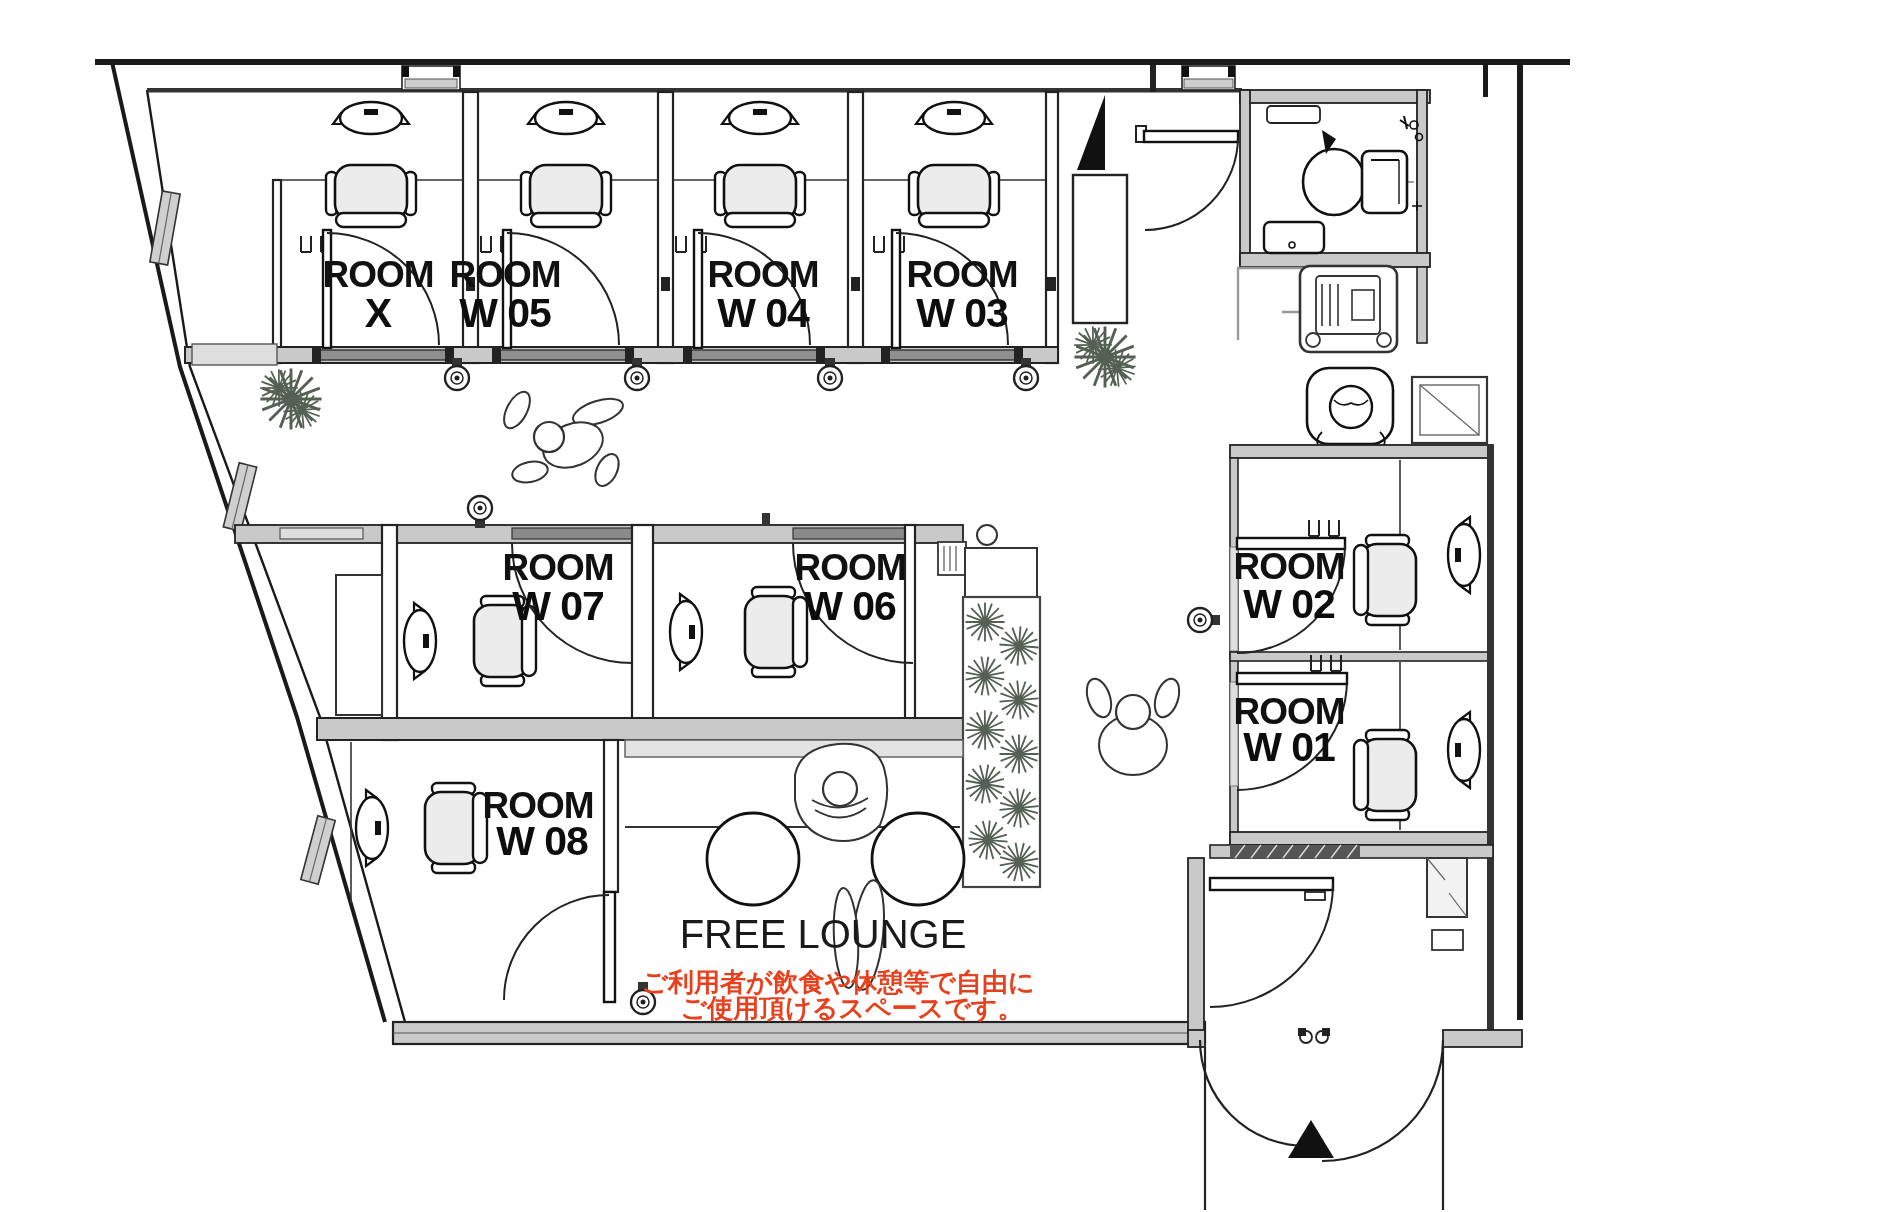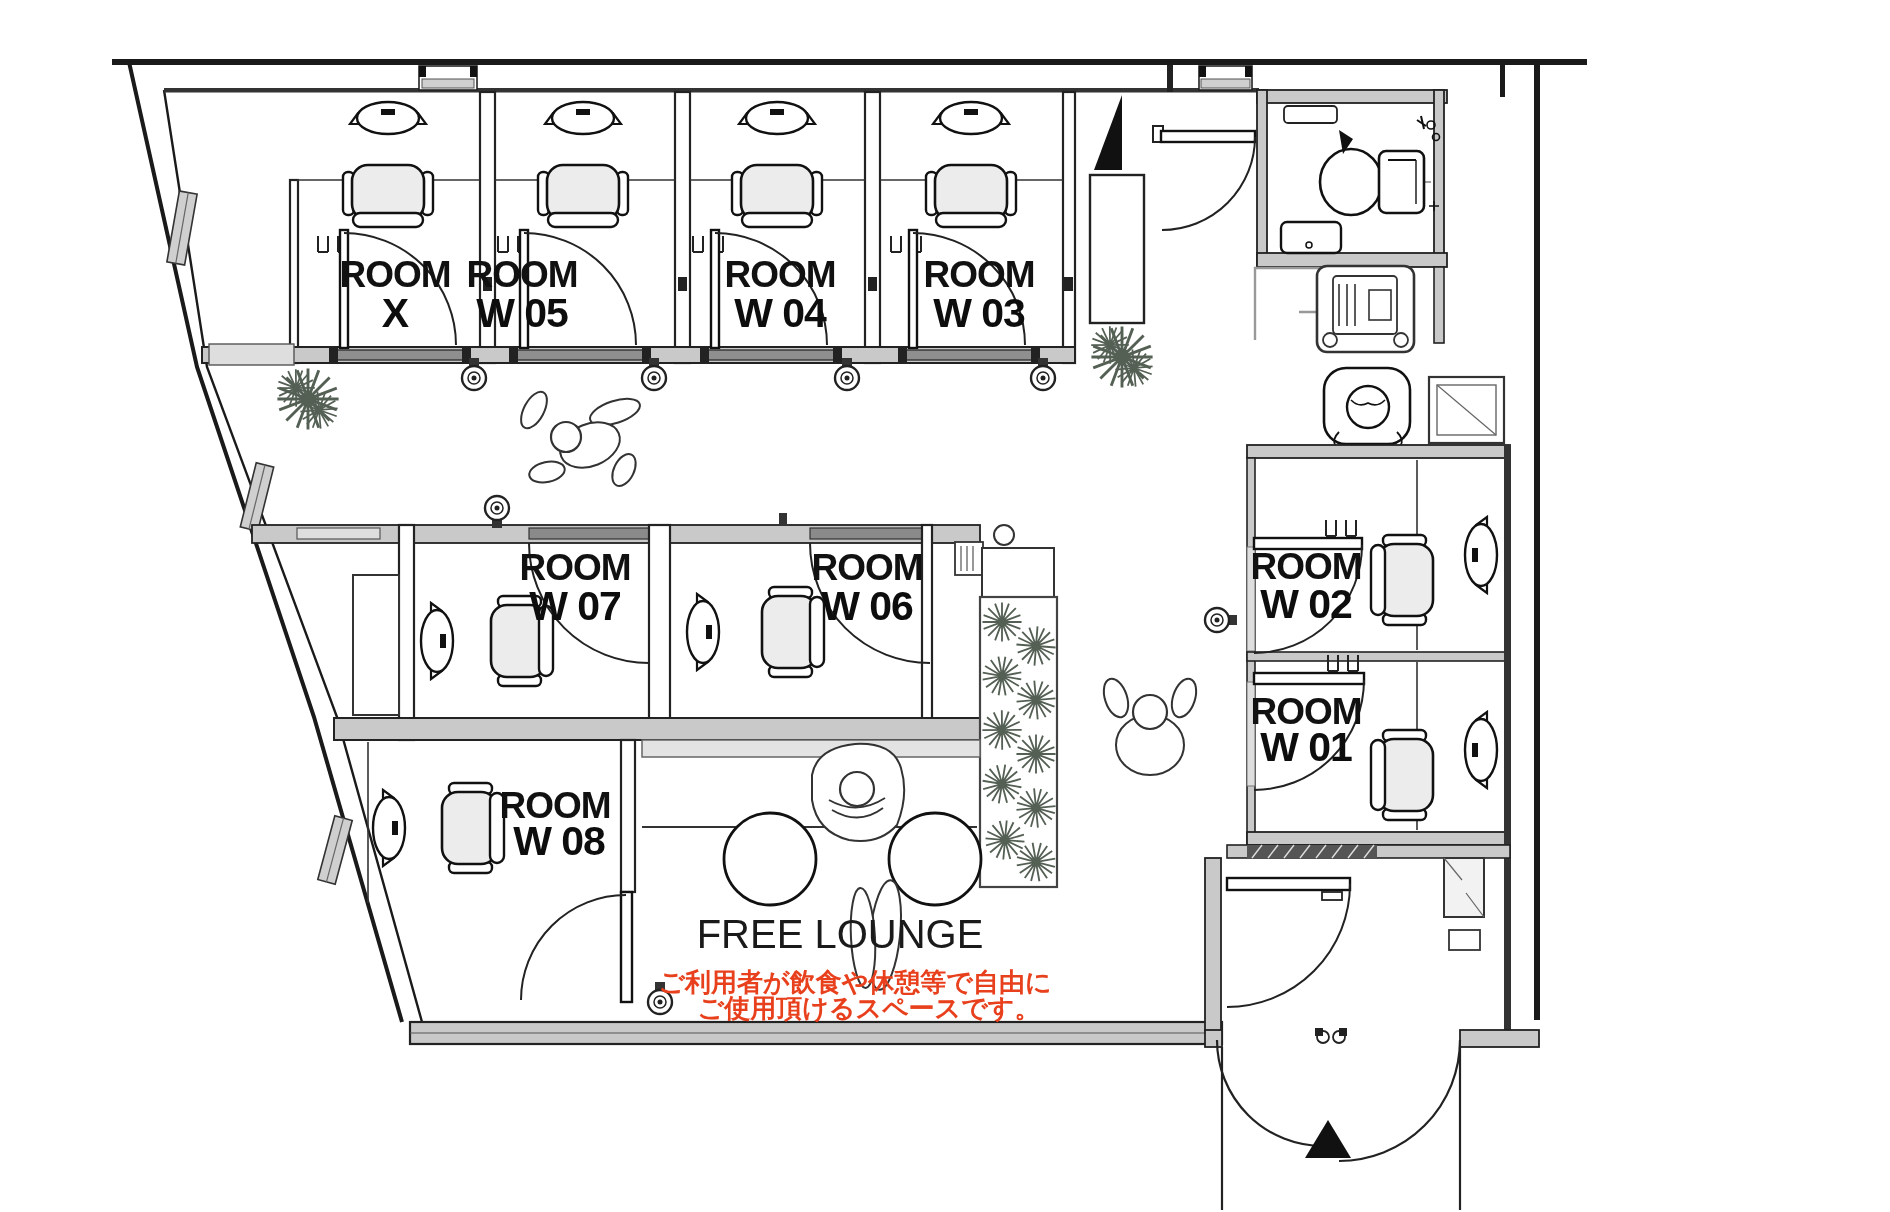--- a/index.html
+++ b/index.html
@@ -1,17 +1,17 @@
 <!DOCTYPE html>
 <html><head>
 <meta charset="utf-8">
 <style>
   html,body{margin:0;padding:0;background:#fff;}
   .stage{position:relative;width:1786px;height:1212px;background:#ffffff;overflow:hidden;
-         font-family:"Liberation Sans",sans-serif;padding-left:17px;}
+         font-family:"Liberation Sans",sans-serif;}
   svg text{font-family:"Liberation Sans","DejaVu Sans",sans-serif;}
   .room-label{font-weight:700;fill:#111;letter-spacing:-1px;}
   .room-name{font-weight:700;fill:#0d0d0d;letter-spacing:-1px;}
   .lounge-title{font-weight:400;fill:#1a1a1a;letter-spacing:0px;}
   .note{font-weight:700;}
 </style>
 </head>
 <body>
 
 <div class="stage">

